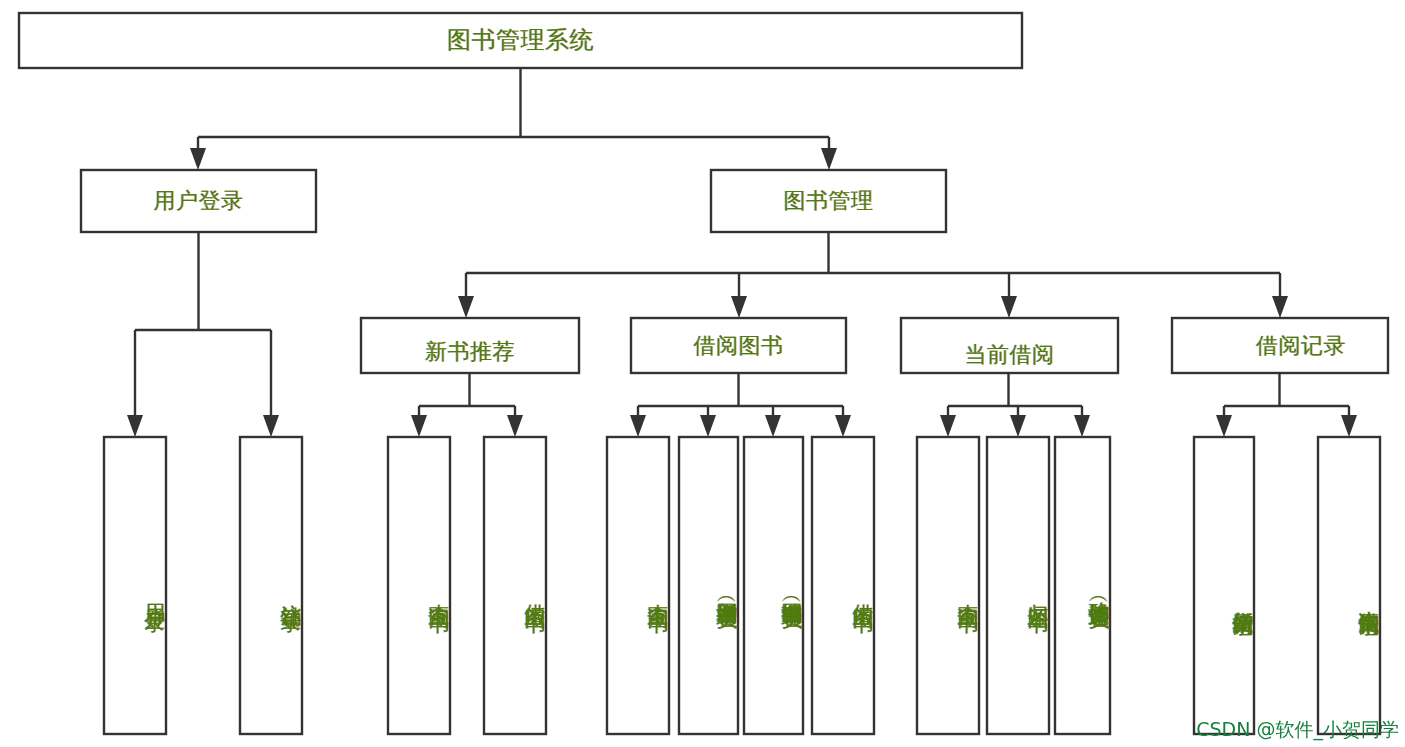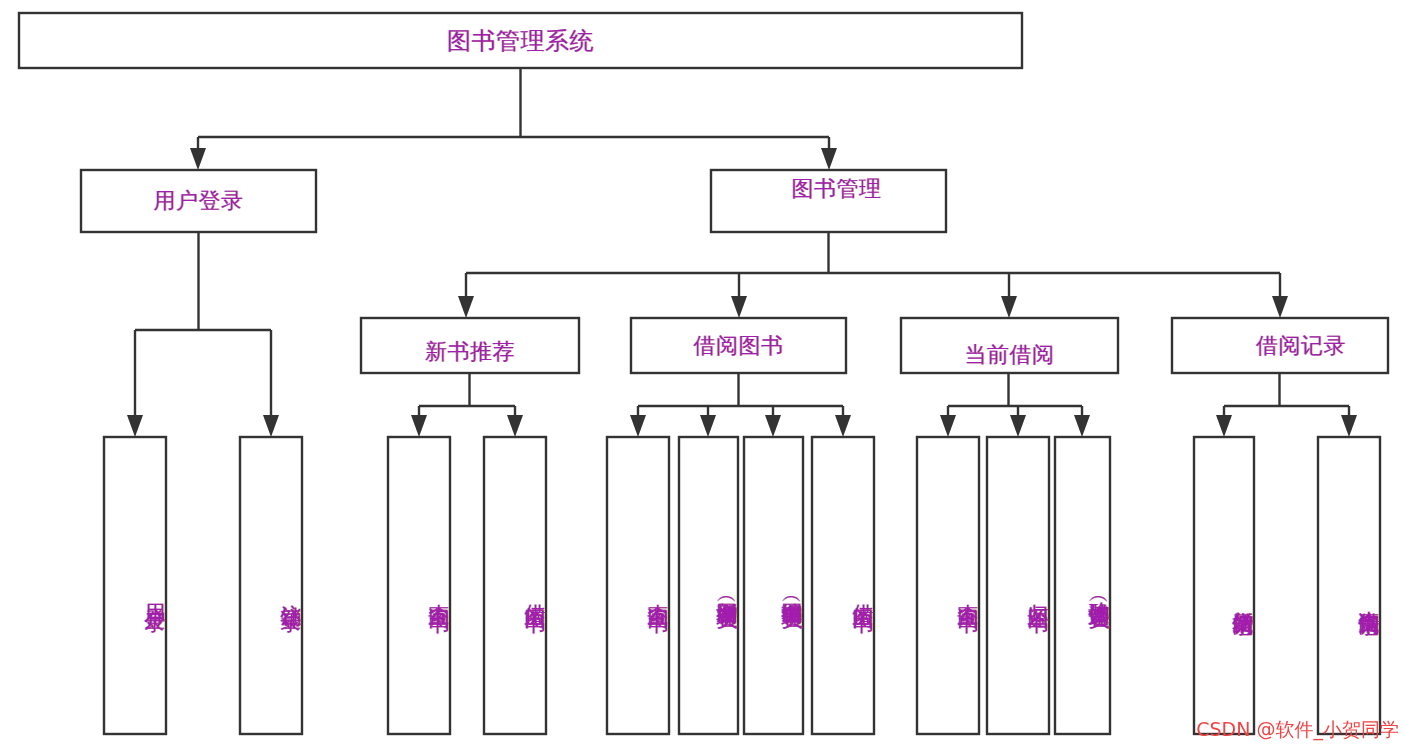--- a/index.html
+++ b/index.html
@@ -39,22 +39,22 @@
   }
   .arrow-head {
     fill: #333333;
     stroke: none;
   }
   .node-label {
     position: absolute;
     display: flex;
     align-items: center;
     justify-content: center;
-    color: #a21caf;
-    font-family: Liberation Sans, sans-serif;
+    color: #4d7c0f;
+    font-family: Liberation Serif, serif;
     font-size: 22px;
     line-height: 1.05;
     letter-spacing: 0.5px;
     pointer-events: none;
     text-shadow: 0.7px 0 0 rgba(200,130,60,0.55), -0.7px 0 0 rgba(110,150,210,0.5);
   }
   .node-label.vertical {
     writing-mode: vertical-rl;
     text-orientation: upright;
     font-size: 21px;
@@ -64,21 +64,21 @@
     box-sizing: border-box;
   }
   .node-label.vertical.tight {
     letter-spacing: 1px;
     padding-top: 8px;
   }
   .watermark {
     position: absolute;
     right: 6px;
     bottom: 4px;
-    color: #ef4444;
+    color: #15803d;
     font-size: 19px;
     font-family: "DejaVu Sans", "Liberation Sans", sans-serif;
     white-space: nowrap;
     pointer-events: none;
   }
 </style>
 </head>
 <body>
 
 <div id="diagram-root">
@@ -165,21 +165,21 @@
     <rect class="node-box" x="917" y="437" width="62" height="297"></rect>
     <rect class="node-box" x="987" y="437" width="62" height="297"></rect>
     <rect class="node-box" x="1055" y="437" width="55" height="297"></rect>
     <rect class="node-box" x="1194" y="437" width="60" height="297"></rect>
     <rect class="node-box" x="1318" y="437" width="62" height="297"></rect>
   </svg>
 
   <div class="node-label" style="left:19px; top:13px; width:1003px; height:55px; font-size:24px;">图书管理系统</div>
 
   <div class="node-label" style="left:81px; top:170px; width:235px; height:62px;">用户登录</div>
-  <div class="node-label" style="left:711px; top:158px; width:235px; height:62px;padding-left:8px;">图书管理</div>
+  <div class="node-label" style="left:711px; top:170px; width:235px; height:62px;">图书管理</div>
 
   <div class="node-label" style="left:361px; top:318px; width:218px; height:68px;">新书推荐</div>
   <div class="node-label" style="left:631px; top:318px; width:215px; height:55px;">借阅图书</div>
   <div class="node-label" style="left:901px; top:318px; width:217px; height:73px;">当前借阅</div>
   <div class="node-label" style="left:1172px; top:318px; width:216px; height:55px;margin-left:21px;">借阅记录</div>
 
   <div class="node-label vertical" style="left:104px; top:437px; width:62px; height:297px;">用户登录</div>
   <div class="node-label vertical" style="left:240px; top:437px; width:62px; height:297px;">注销登录</div>
   <div class="node-label vertical" style="left:388px; top:437px; width:62px; height:297px;">查询图书</div>
   <div class="node-label vertical" style="left:484px; top:437px; width:62px; height:297px;">借阅图书</div>

